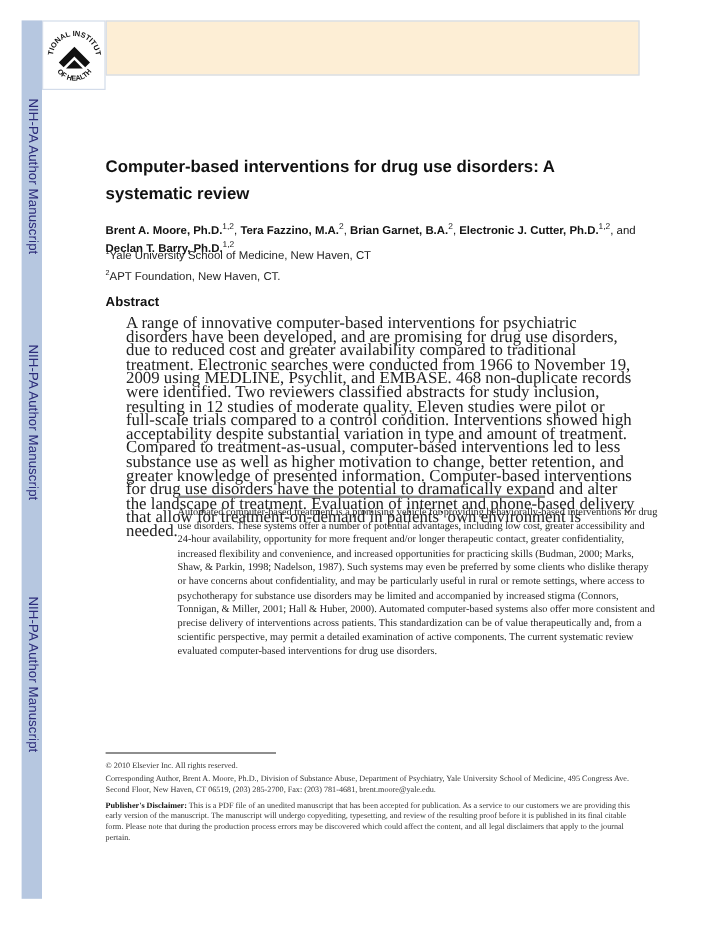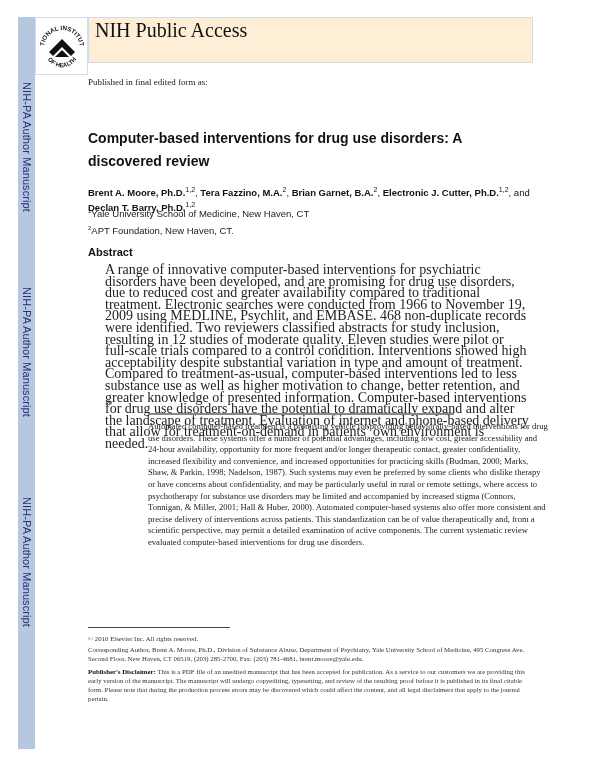--- a/index.html
+++ b/index.html
@@ -101,28 +101,26 @@
     </text>
     <text font-size="6" font-family="Liberation Sans, sans-serif" font-weight="bold" fill="#111">
       <textPath href="#arcBot" startOffset="50%" text-anchor="middle">OF HEALTH</textPath>
     </text>
     <path d="M13 34 L26 21 L39 34 L35 38 L26 29 L17 38 Z" fill="#111"></path>
     <path d="M19 39 L33 39 L26 32 Z" fill="#111"></path>
   </svg>
 </div>
 
 <div class="header-banner">
-  <div class="banner-title">NIH Public Access</div>
 </div>
 
 <div class="pub-block">
-  <div>Published in final edited form as:</div>
 </div>
 
-<div class="title">Computer-based interventions for drug use disorders: A discovered review</div>
+<div class="title">Computer-based interventions for drug use disorders: A systematic review</div>
 
 <div class="authors">
   <b>Brent A. Moore, Ph.D.</b><sup>1,2</sup>,
   <b>Tera Fazzino, M.A.</b><sup>2</sup>,
   <b>Brian Garnet, B.A.</b><sup>2</sup>,
   <b>Electronic J. Cutter, Ph.D.</b><sup>1,2</sup>,
   <span>and</span>
   <b>Declan T. Barry, Ph.D.</b><sup>1,2</sup>
 </div>
 

